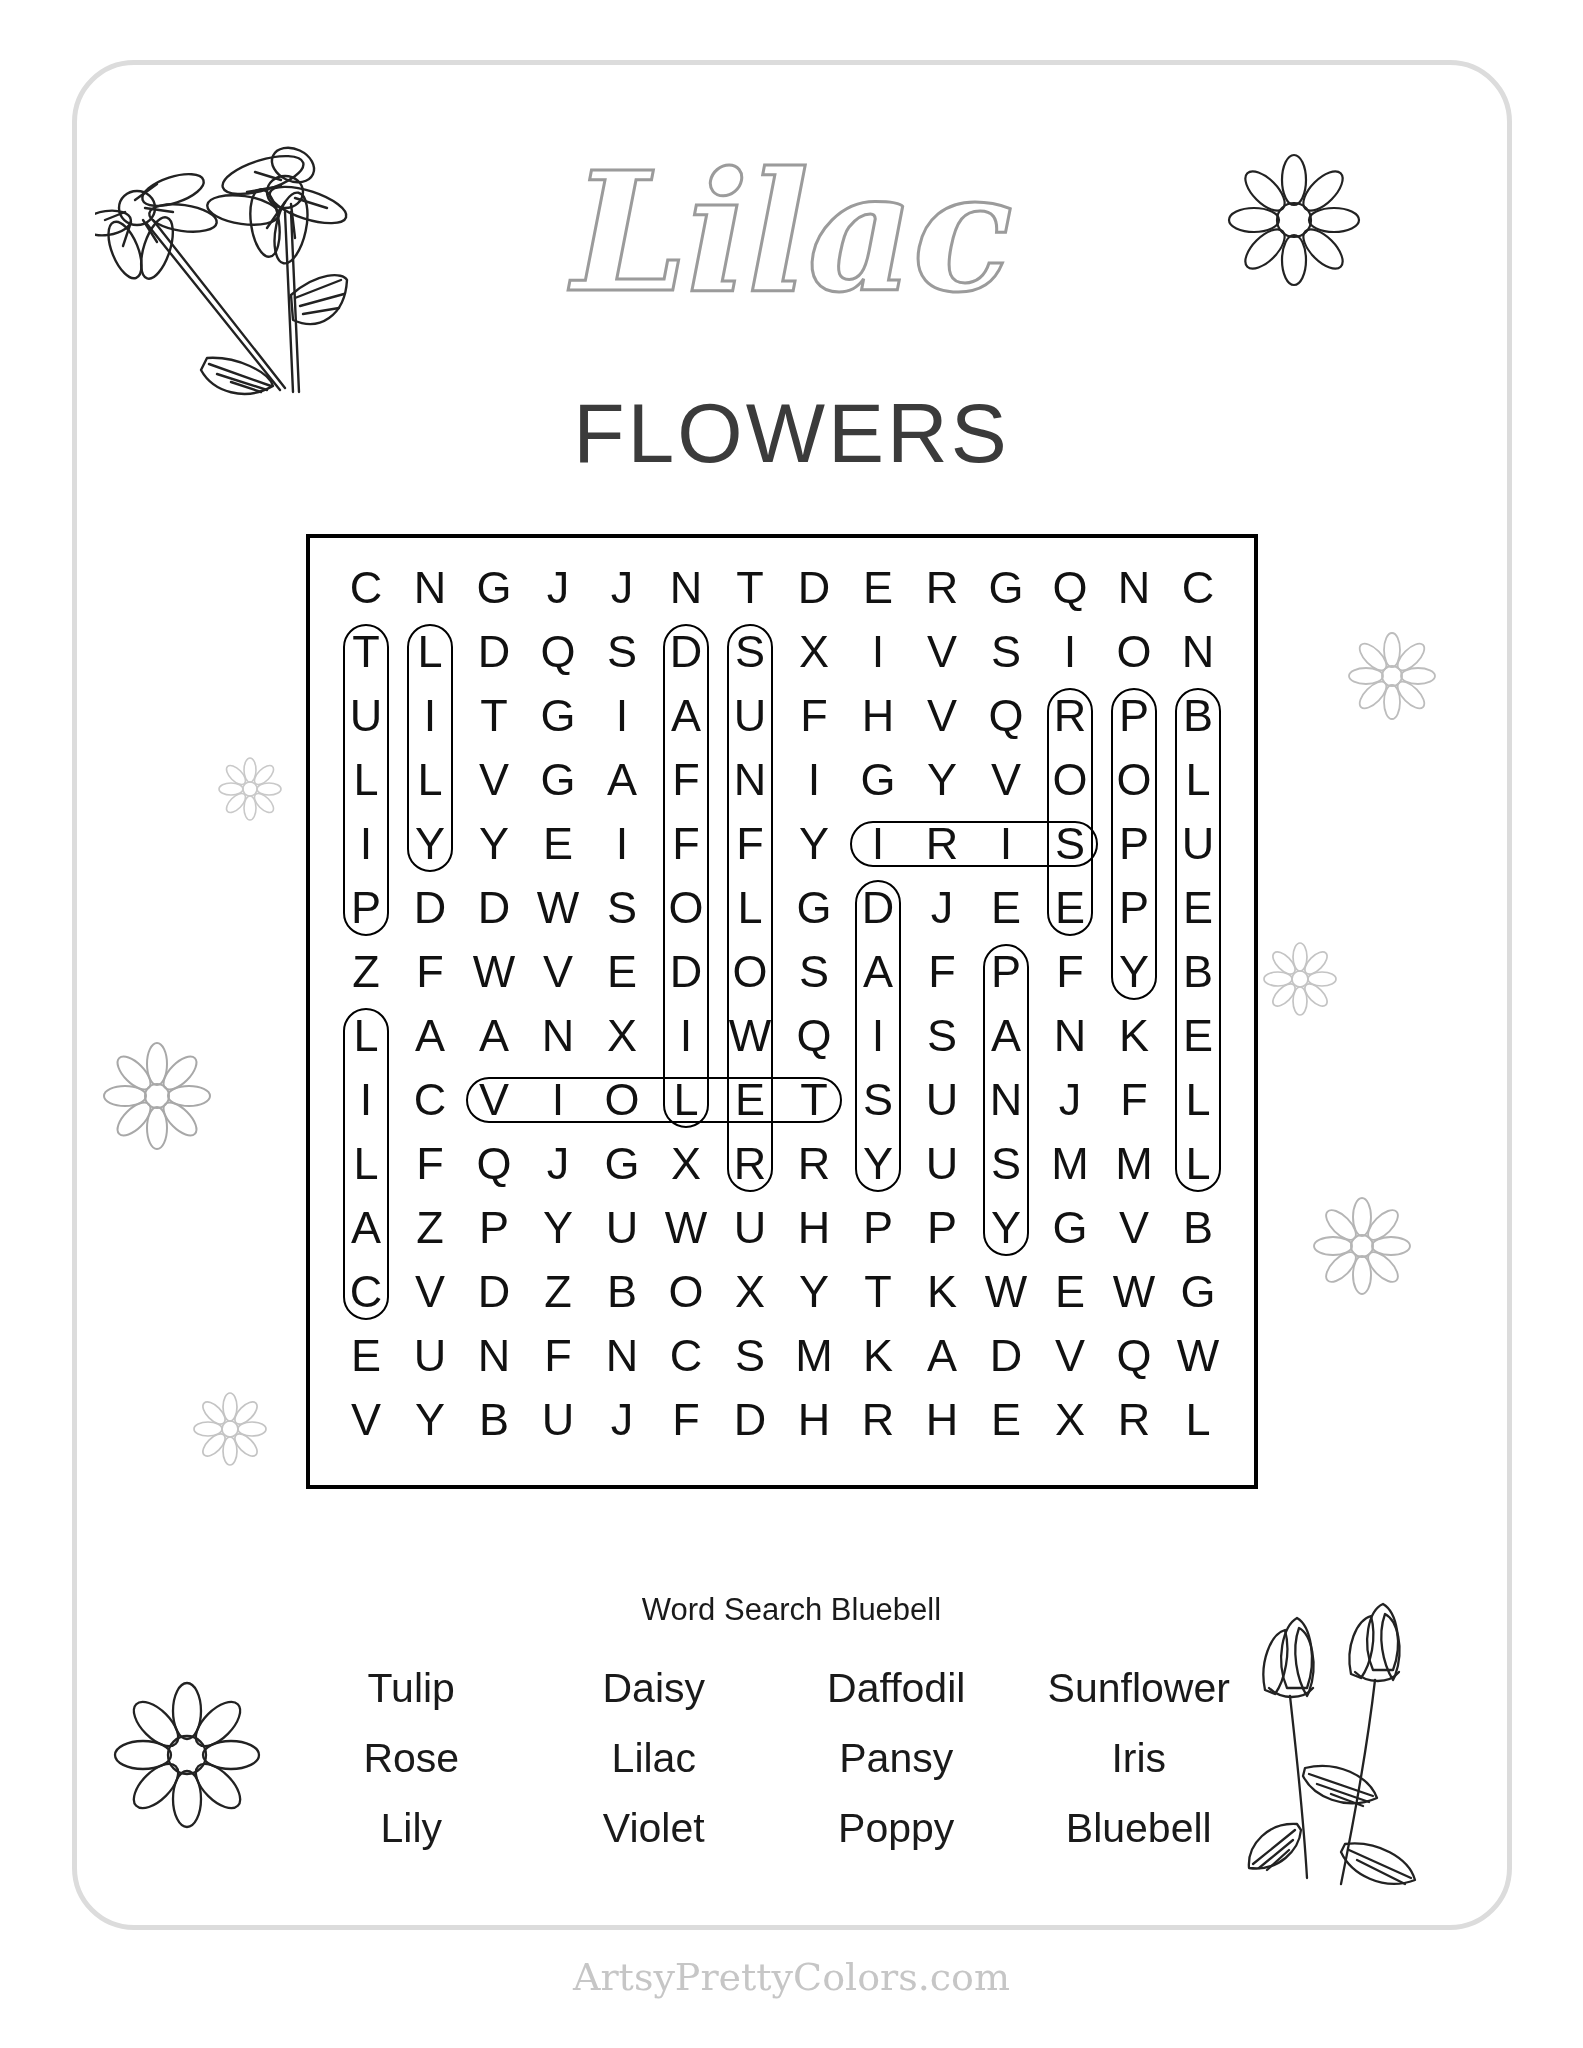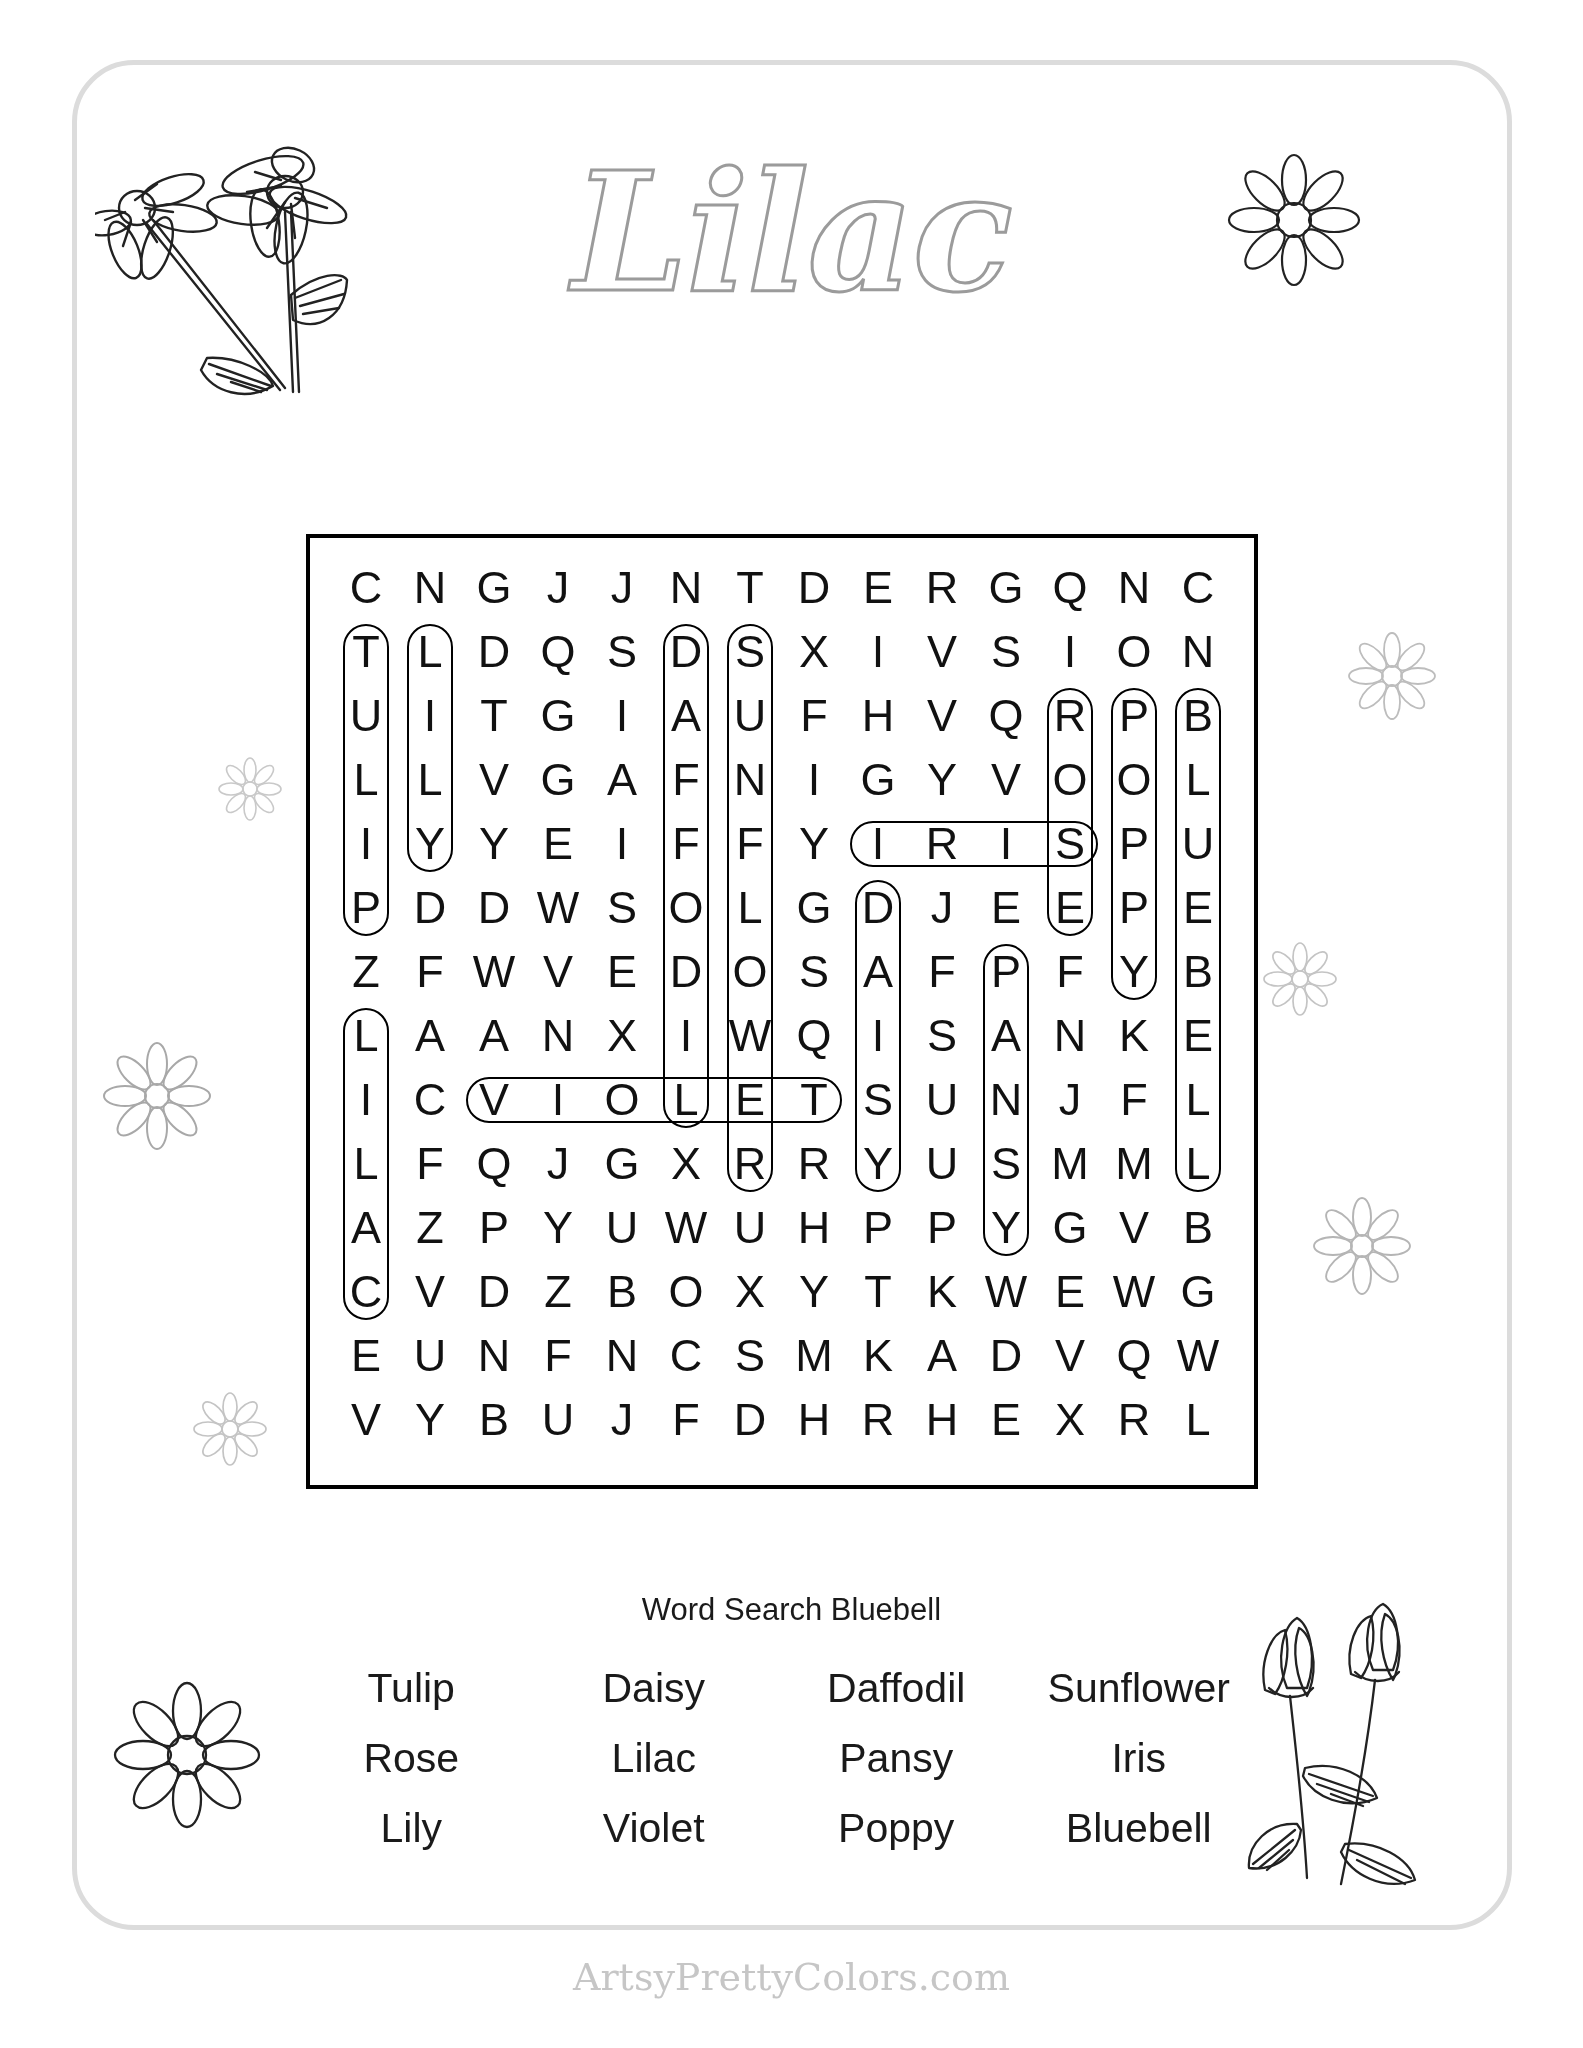--- a/index.html
+++ b/index.html
@@ -300,20 +300,21 @@
       <path d="M60 168 C 92 160 124 176 132 198 C 100 212 68 196 58 176 Z"></path>
       <path d="M64 174 L128 196 M72 184 L124 202 M86 194 L118 206"></path>
       <path d="M52 224 C 24 222 2 244 4 268 C 34 272 54 250 56 230 Z"></path>
       <path d="M50 230 L8 264 M48 240 L14 268 M44 250 L22 270"></path>
       <path d="M100 244 C 132 240 164 258 170 280 C 138 292 106 274 96 252 Z"></path>
       <path d="M104 250 L166 278 M112 260 L160 284"></path>
     </svg>
   </div>
 
   <div id="title-script">Lilac</div>
+  <div id="title-sub">FLOWERS</div>
 
   <div id="puzzle-frame">
     <div id="grid">
         <div class="capsule" style="left: 33px; top: 86px; width: 46px; height: 312px; border-radius: 23px;"></div>
         <div class="capsule" style="left: 97px; top: 86px; width: 46px; height: 248px; border-radius: 23px;"></div>
         <div class="capsule" style="left: 353px; top: 86px; width: 46px; height: 504px; border-radius: 23px;"></div>
         <div class="capsule" style="left: 417px; top: 86px; width: 46px; height: 568px; border-radius: 23px;"></div>
         <div class="capsule" style="left: 737px; top: 150px; width: 46px; height: 248px; border-radius: 23px;"></div>
         <div class="capsule" style="left: 801px; top: 150px; width: 46px; height: 312px; border-radius: 23px;"></div>
         <div class="capsule" style="left: 865px; top: 150px; width: 46px; height: 504px; border-radius: 23px;"></div>

